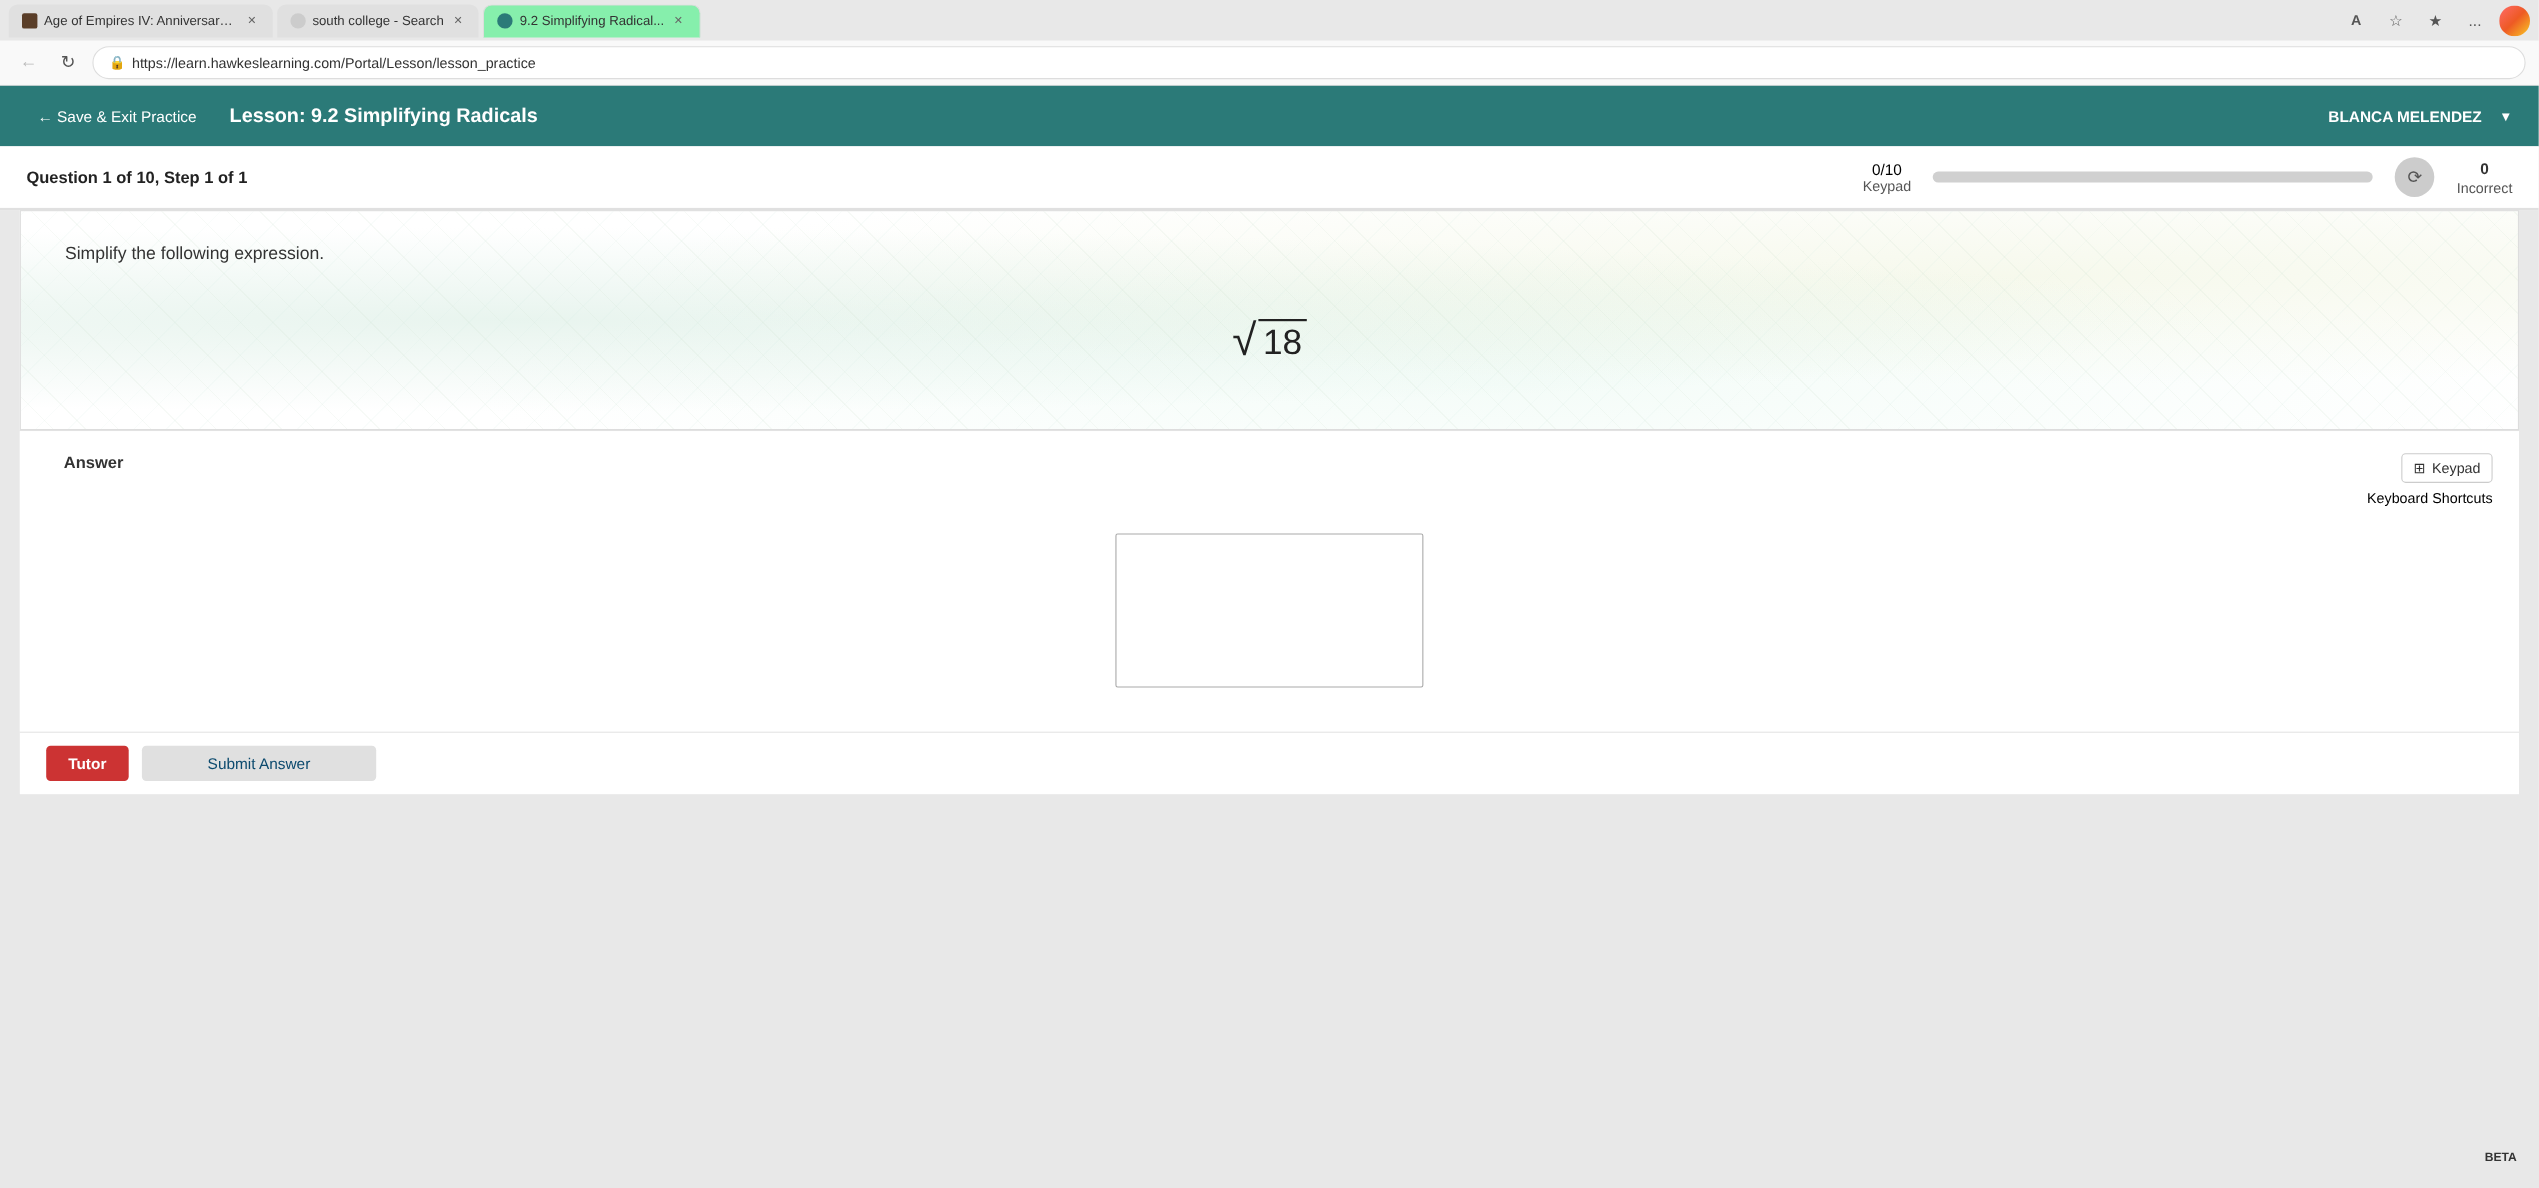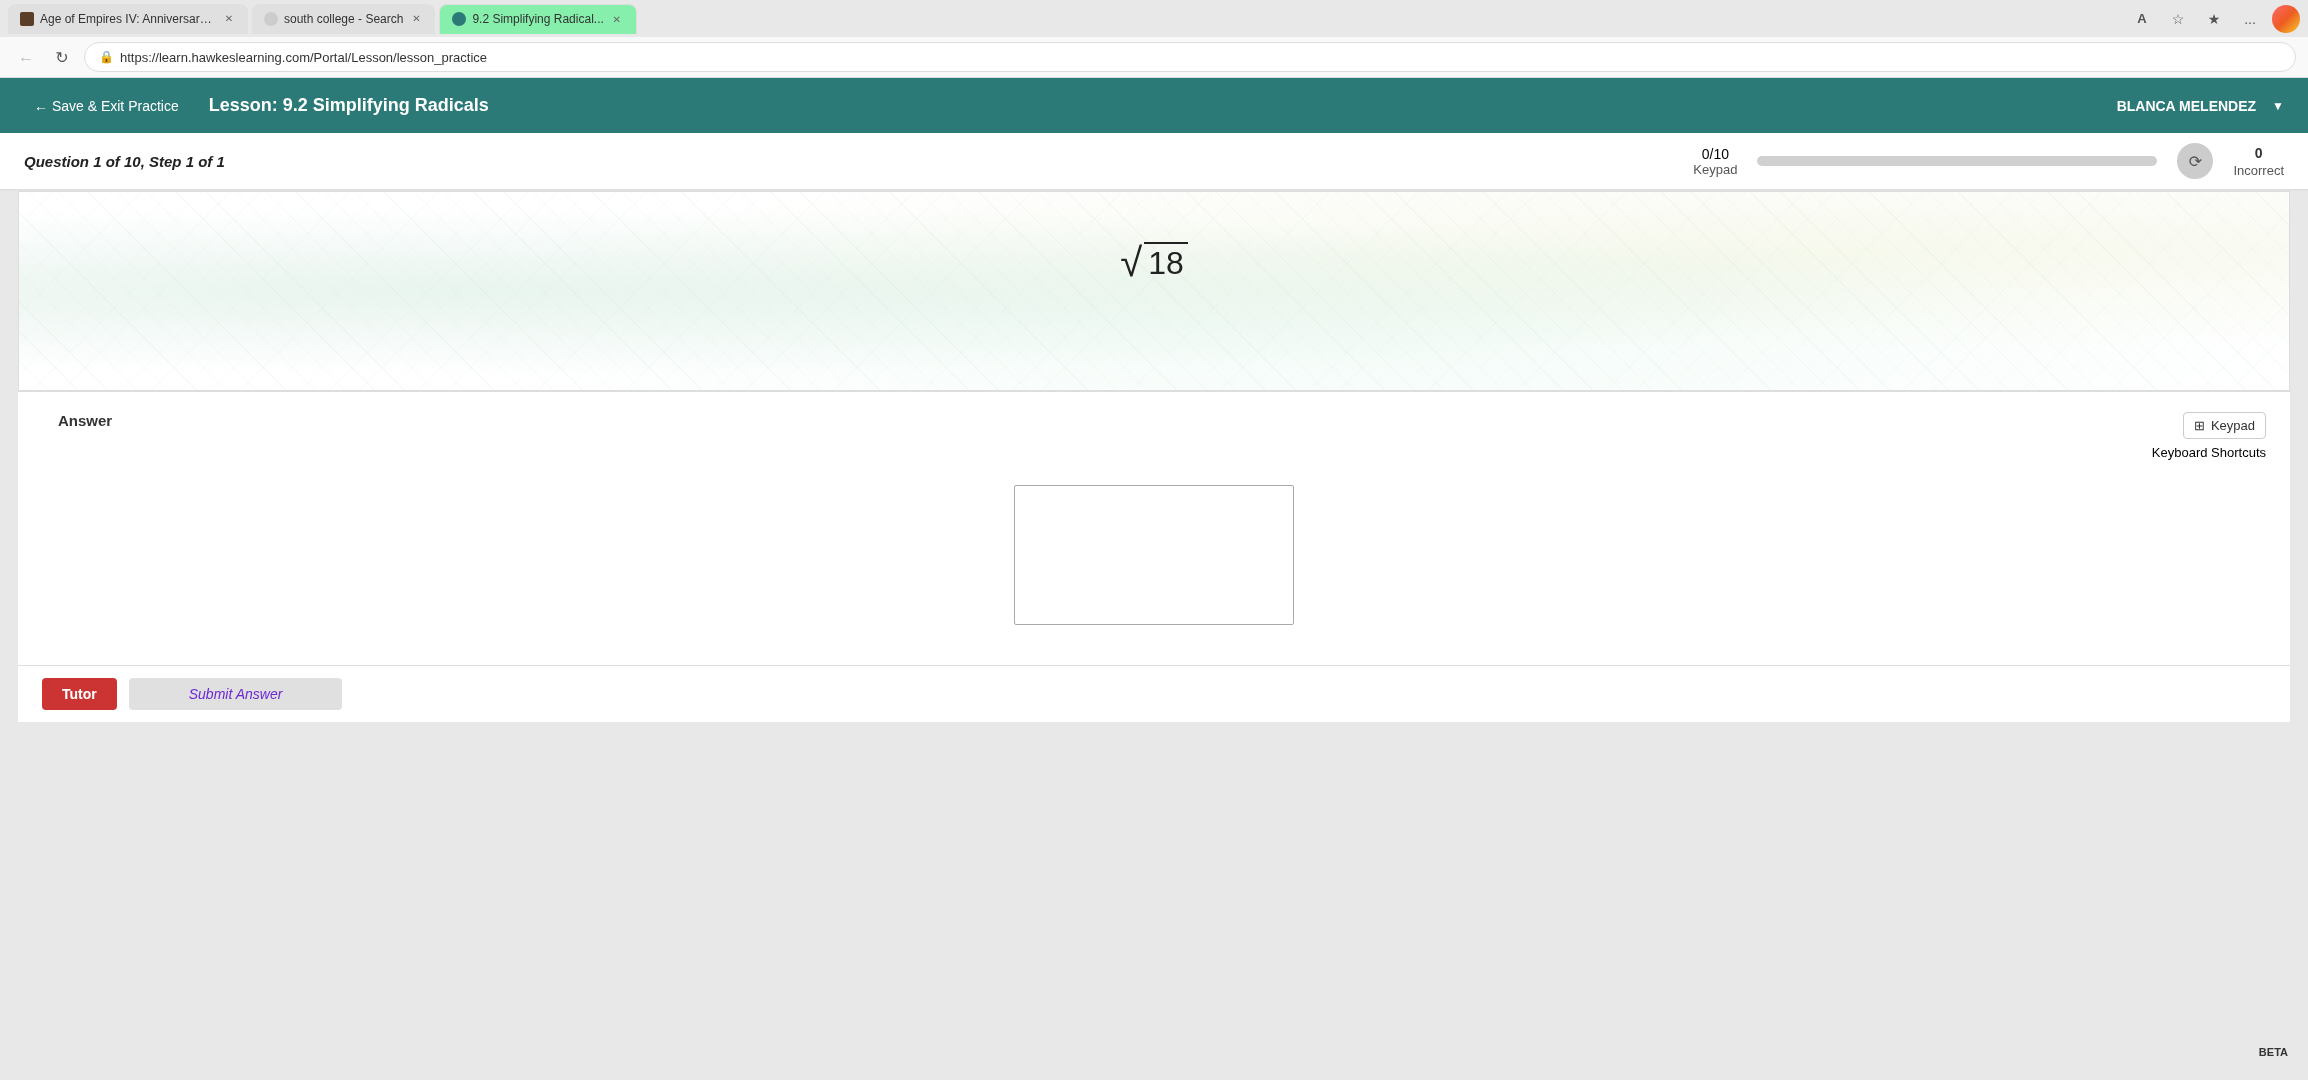--- a/index.html
+++ b/index.html
@@ -162,21 +162,20 @@
       display: flex;
       align-items: center;
       padding: 10px 24px;
       gap: 0;
     }
     .question-info {
       font-size: 15px;
       font-weight: bold;
       color: #222;
       flex: 1;
-      font-style: italic;
     }
     .score-section {
       display: flex;
       align-items: center;
       gap: 20px;
     }
     .score-label {
       text-align: center;
     }
     .score-label .score-number {
@@ -338,27 +337,26 @@
       color: white;
       border: none;
       padding: 8px 20px;
       border-radius: 4px;
       font-size: 14px;
       cursor: pointer;
       font-weight: 700;
     }
     .submit-btn {
       background: #e0e0e0;
-      color: #6d28d9;
+      color: #0c4a6e;
       border: none;
       padding: 8px 60px;
       border-radius: 4px;
       font-size: 14px;
       cursor: pointer;
-      font-style: italic;
     }
 
     
     .question-bg {
       position: relative;
       overflow: hidden;
     }
     .question-bg::after {
       content: '';
       position: absolute;
@@ -513,20 +511,21 @@
         <div class="incorrect-count">0</div>
         <div class="incorrect-label">Incorrect</div>
       </div>
     </div>
   </div>
 
   <div class="content-wrapper">
     <div class="question-card">
 
       <div class="question-section question-bg wavy-bg" style="min-height: 200px;">
+        <p class="question-prompt">Simplify the following expression.</p>
         <div class="math-expression">
 
           <span class="radical-expr">
             <span class="radical-sign">√</span>
             <span class="radical-radicand">18</span>
           </span>
         </div>
       </div>
 
       <div class="divider"></div>

